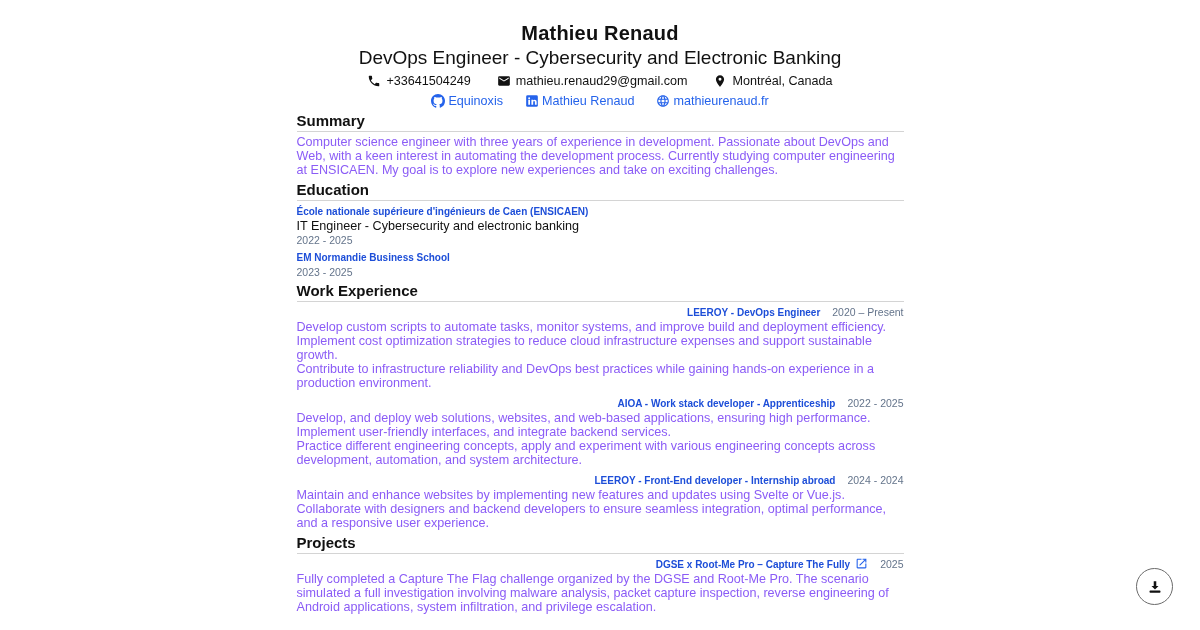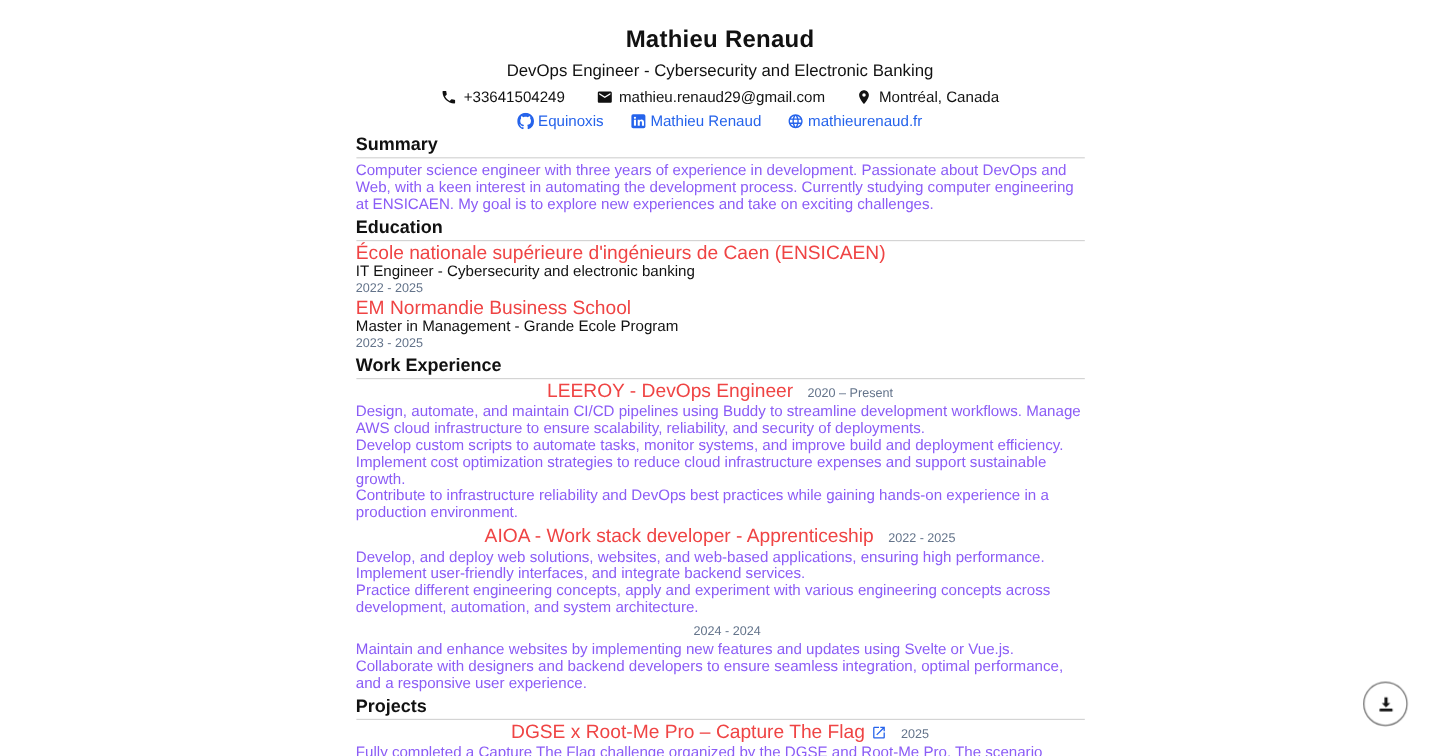--- a/index.html
+++ b/index.html
@@ -7,42 +7,42 @@
   body {
     width: 1200px; height: 630px; overflow: hidden; position: relative;
     background: #ffffff; color: #111111;
     font-family: "Liberation Sans", sans-serif;
   }
   .page { width: 607px; margin: 0 auto; padding-top: 8px; }
 
   
   .hdr { display: flex; flex-direction: column; align-items: center; text-align: center; margin-top: 16px; }
   .hdr h1 { margin: 0; font-size: 20px; line-height: 19px; font-weight: bold; letter-spacing: .2px; }
-  .hdr .subtitle { margin-top: 8px; font-size: 14px; line-height: 14px; }
+  .hdr .subtitle { margin-top: 8px; font-size: 19px; line-height: 14px; }
   .row { display: flex; justify-content: center; align-items: center; }
   .contact-row { margin-top: 8px; gap: 26px; height: 15px; }
   .links-row   { margin-top: 5px; gap: 22px; height: 15px; }
   .ci { display: inline-flex; align-items: center; gap: 5px; font-size: 12.6px; color: #111; }
   .ci svg { width: 14px; height: 14px; flex: none; }
   a.lnk { display: inline-flex; align-items: center; gap: 3px; font-size: 12.6px;
           color: #2563eb; text-decoration: none; cursor: pointer; }
   a.lnk svg { width: 14px; height: 14px; flex: none; }
 
   
   h2.sec { margin: 5px 0 3px; font-size: 15px; line-height: 15px; font-weight: bold;
            padding-bottom: 3px; border-bottom: 1px solid #d4d4d4; color: #111; }
   p.body { margin: 0; font-size: 12.6px; line-height: 14px; color: #8b5cf6; }
 
   .entry { margin: 0; }
   .entry + .entry { margin-top: 4px; }
   .xentry + .xentry { margin-top: 6px; }
-  .school, .etitle { font-weight: normal; font-size: 16px; line-height: 15px; color: #ef4444; }
+  .school, .etitle { font-weight: bold; font-size: 10px; line-height: 15px; color: #1d4ed8; }
   .degree { font-size: 12.6px; line-height: 14px; }
   .edudate { font-size: 10.5px; line-height: 11px; color: #64748b; margin-top: 2px; }
-  .trow { display: flex; justify-content: center; align-items: baseline; line-height: 15px; }
+  .trow { display: flex; justify-content: flex-end; align-items: baseline; line-height: 15px; }
   .edate { font-size: 10.5px; color: #64748b; white-space: nowrap; margin-left: 12px; }
   .etitle .extlink { display: inline-block; width: 13px; height: 13px; margin-left: 5px;
                      vertical-align: -2px; color: #2563eb; }
 
   
   .fab { position: fixed; right: 27px; bottom: 25px; width: 37px; height: 37px;
          border-radius: 50%; border: 1.5px solid #6a6a6a; background: #fff;
          display: flex; align-items: center; justify-content: center; cursor: pointer; padding: 0; }
   .fab svg { width: 18px; height: 18px; }
 </style>
@@ -108,60 +108,59 @@
 
   <section>
     <h2 class="sec">Education</h2>
     <div class="entry">
       <div class="school">École nationale supérieure d'ingénieurs de Caen (ENSICAEN)</div>
       <div class="degree">IT Engineer - Cybersecurity and electronic banking</div>
       <div class="edudate">2022 - 2025</div>
     </div>
     <div class="entry">
       <div class="school">EM Normandie Business School</div>
-      <div class="degree">Master in Management - Grande Ecole Program</div>
       <div class="edudate">2023 - 2025</div>
     </div>
   </section>
 
   <section>
     <h2 class="sec">Work Experience</h2>
 
     <div class="xentry">
       <div class="trow">
         <span class="etitle">LEEROY - DevOps Engineer</span>
         <span class="edate">2020 – Present</span>
       </div>
-      <p class="body">Design, automate, and maintain CI/CD pipelines using Buddy to streamline development workflows. Manage AWS cloud infrastructure to ensure scalability, reliability, and security of deployments.</p>
       <p class="body">Develop custom scripts to automate tasks, monitor systems, and improve build and deployment efficiency. Implement cost optimization strategies to reduce cloud infrastructure expenses and support sustainable growth.</p>
       <p class="body">Contribute to infrastructure reliability and DevOps best practices while gaining hands-on experience in a production environment.</p>
     </div>
 
     <div class="xentry">
       <div class="trow">
         <span class="etitle">AIOA - Work stack developer - Apprenticeship</span>
         <span class="edate">2022 - 2025</span>
       </div>
       <p class="body">Develop, and deploy web solutions, websites, and web-based applications, ensuring high performance. Implement user-friendly interfaces, and integrate backend services.</p>
       <p class="body">Practice different engineering concepts, apply and experiment with various engineering concepts across development, automation, and system architecture.</p>
     </div>
 
     <div class="xentry">
       <div class="trow">
+        <span class="etitle">LEEROY - Front-End developer - Internship abroad</span>
         <span class="edate">2024 - 2024</span>
       </div>
       <p class="body">Maintain and enhance websites by implementing new features and updates using Svelte or Vue.js. Collaborate with designers and backend developers to ensure seamless integration, optimal performance, and a responsive user experience.</p>
     </div>
   </section>
 
   <section>
     <h2 class="sec">Projects</h2>
     <div class="xentry">
       <div class="trow">
-        <span class="etitle"><span>DGSE x Root-Me Pro – Capture The Flag</span><span class="extlink"><svg viewBox="0 0 24 24" fill="currentColor">
+        <span class="etitle"><span>DGSE x Root-Me Pro – Capture The Fully</span><span class="extlink"><svg viewBox="0 0 24 24" fill="currentColor">
                 <path d="M19 19H5V5h7V3H5c-1.11 0-2 .9-2 2v14c0 1.1.89 2 2 2h14c1.1 0 2-.9 2-2v-7h-2v7zM14 3v2h3.59l-9.83 9.83 1.41 1.41L19 6.41V10h2V3h-7z"></path>
               </svg></span></span>
         <span class="edate">2025</span>
       </div>
       <p class="body">Fully completed a Capture The Flag challenge organized by the DGSE and Root-Me Pro. The scenario simulated a full investigation involving malware analysis, packet capture inspection, reverse engineering of Android applications, system infiltration, and privilege escalation.</p>
 
     </div>
   </section>
 
 </div>

